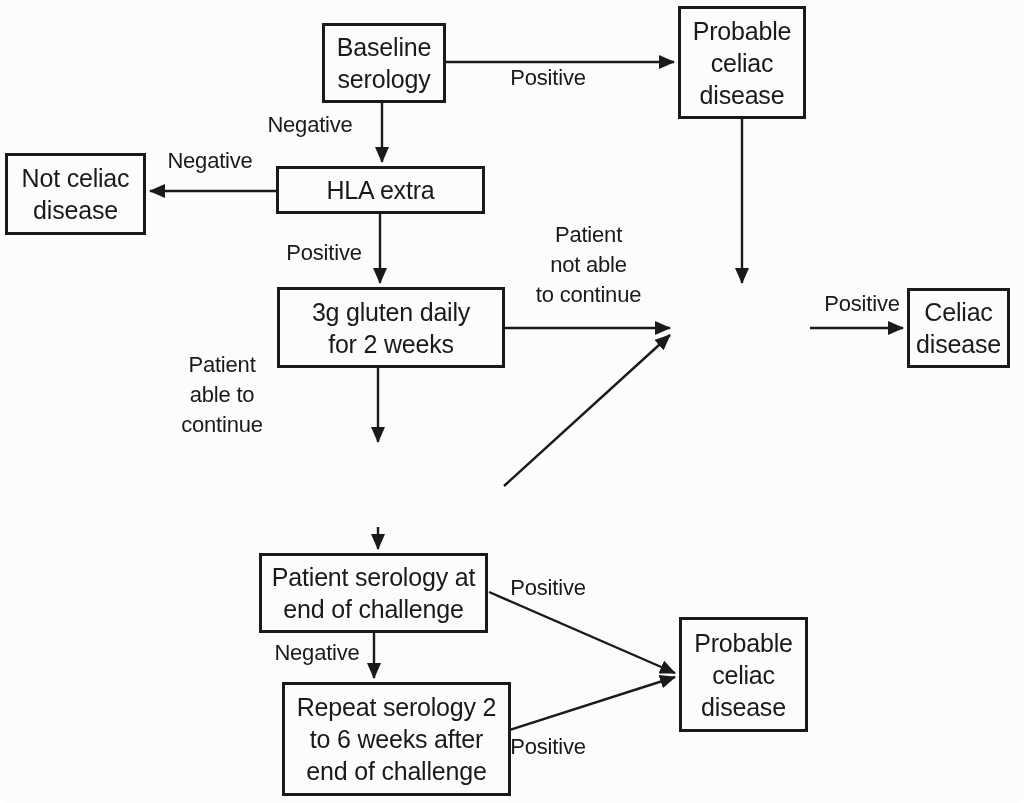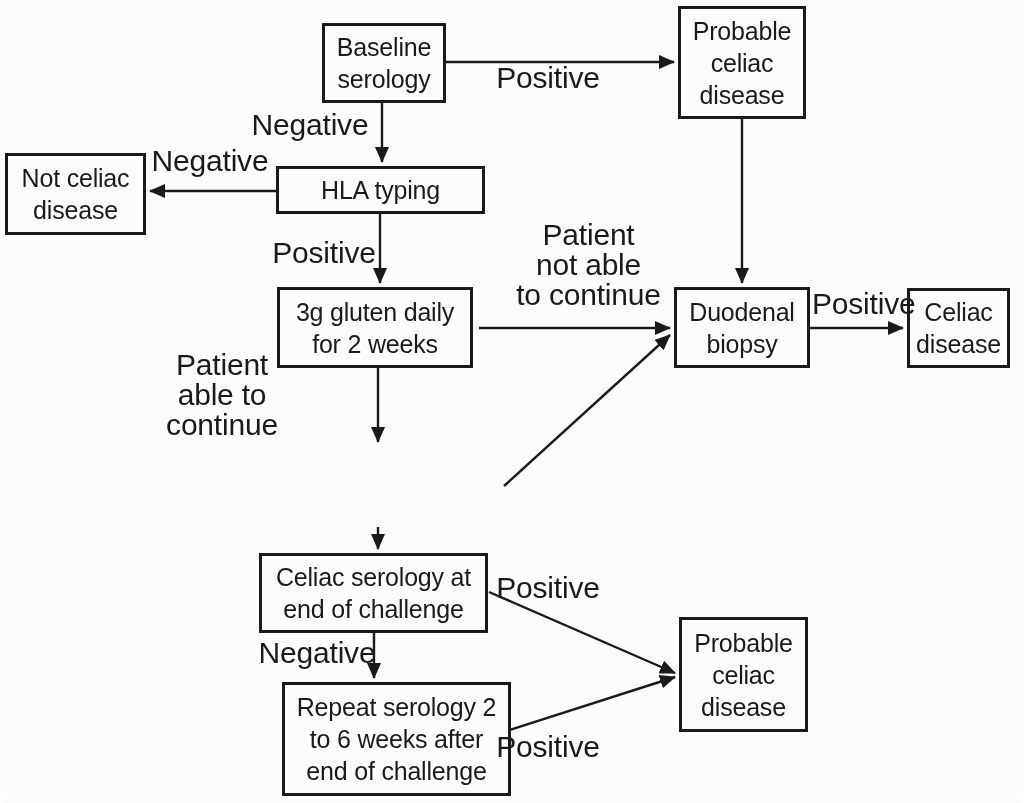--- a/index.html
+++ b/index.html
@@ -12,29 +12,29 @@
     border-radius:7px;
   }
   svg.arrows { position:absolute; left:0; top:0; width:1024px; height:803px; }
   .node {
     position:absolute; border:3px solid #1a1a1a; background:#fcfcfc;
     display:flex; align-items:center; justify-content:center;
     text-align:center; font-size:25px; line-height:32px;
     white-space:pre-line; padding:1px 3px; letter-spacing:-0.2px;
   }
   .lbl {
-    position:absolute; font-size:30px; line-height:30px;
+    position:absolute; font-size:22px; line-height:30px;
     text-align:center; white-space:pre-line; letter-spacing:-0.2px;
   }
   
   .n-baseline  { left:322px; top:23px;  width:124px; height:80px;  }
   .n-probtop   { left:678px; top:6px;   width:128px; height:113px; }
   .n-hla       { left:276px; top:166px; width:209px; height:48px;  }
   .n-notceliac { left:5px;   top:153px; width:141px; height:82px;  }
-  .n-gluten2   { left:277px; top:287px; width:196px; height:81px;  }
+  .n-gluten2   { left:277px; top:287px; width:228px; height:81px;  }
   .n-duodenal  { left:674px; top:287px; width:136px; height:81px;  }
   .n-celiac    { left:907px; top:288px; width:103px; height:80px;  }
   .n-gluten6   { left:261px; top:446px; width:239px; height:81px;  }
   .n-repend    { left:259px; top:553px; width:229px; height:80px;  }
   .n-rep26     { left:258px; top:682px; width:229px; height:114px;margin-left:24px; }
   .n-probbot   { left:679px; top:617px; width:129px; height:115px; }
   
   .l-neg1    { left:250px; top:110px; width:120px; }
   .l-neg2    { left:150px; top:146px; width:120px; }
   .l-pos1    { left:488px; top:63px;  width:120px; }
@@ -72,30 +72,28 @@
       <line x1="489" y1="592" x2="675" y2="673" marker-end="url(#ah)"></line>
       <line x1="488" y1="737" x2="675" y2="677" marker-end="url(#ah)"></line>
     </g>
   </svg>
 
   <div class="node n-baseline">Baseline
 serology</div>
   <div class="node n-probtop">Probable
 celiac
 disease</div>
-  <div class="node n-hla">HLA typing</div>
+  <div class="node n-hla">HLA extra</div>
   <div class="node n-notceliac">Not celiac
 disease</div>
   <div class="node n-gluten2">3g gluten daily
 for 2 weeks</div>
-  <div class="node n-duodenal">Duodenal
-biopsy</div>
   <div class="node n-celiac">Celiac
 disease</div>
-  <div class="node n-repend">Celiac serology at
+  <div class="node n-repend">Patient serology at
 end of challenge</div>
   <div class="node n-rep26">Repeat serology 2
 to 6 weeks after
 end of challenge</div>
   <div class="node n-probbot">Probable
 celiac
 disease</div>
 
   <div class="lbl l-pos1">Positive</div>
   <div class="lbl l-neg1">Negative</div>

